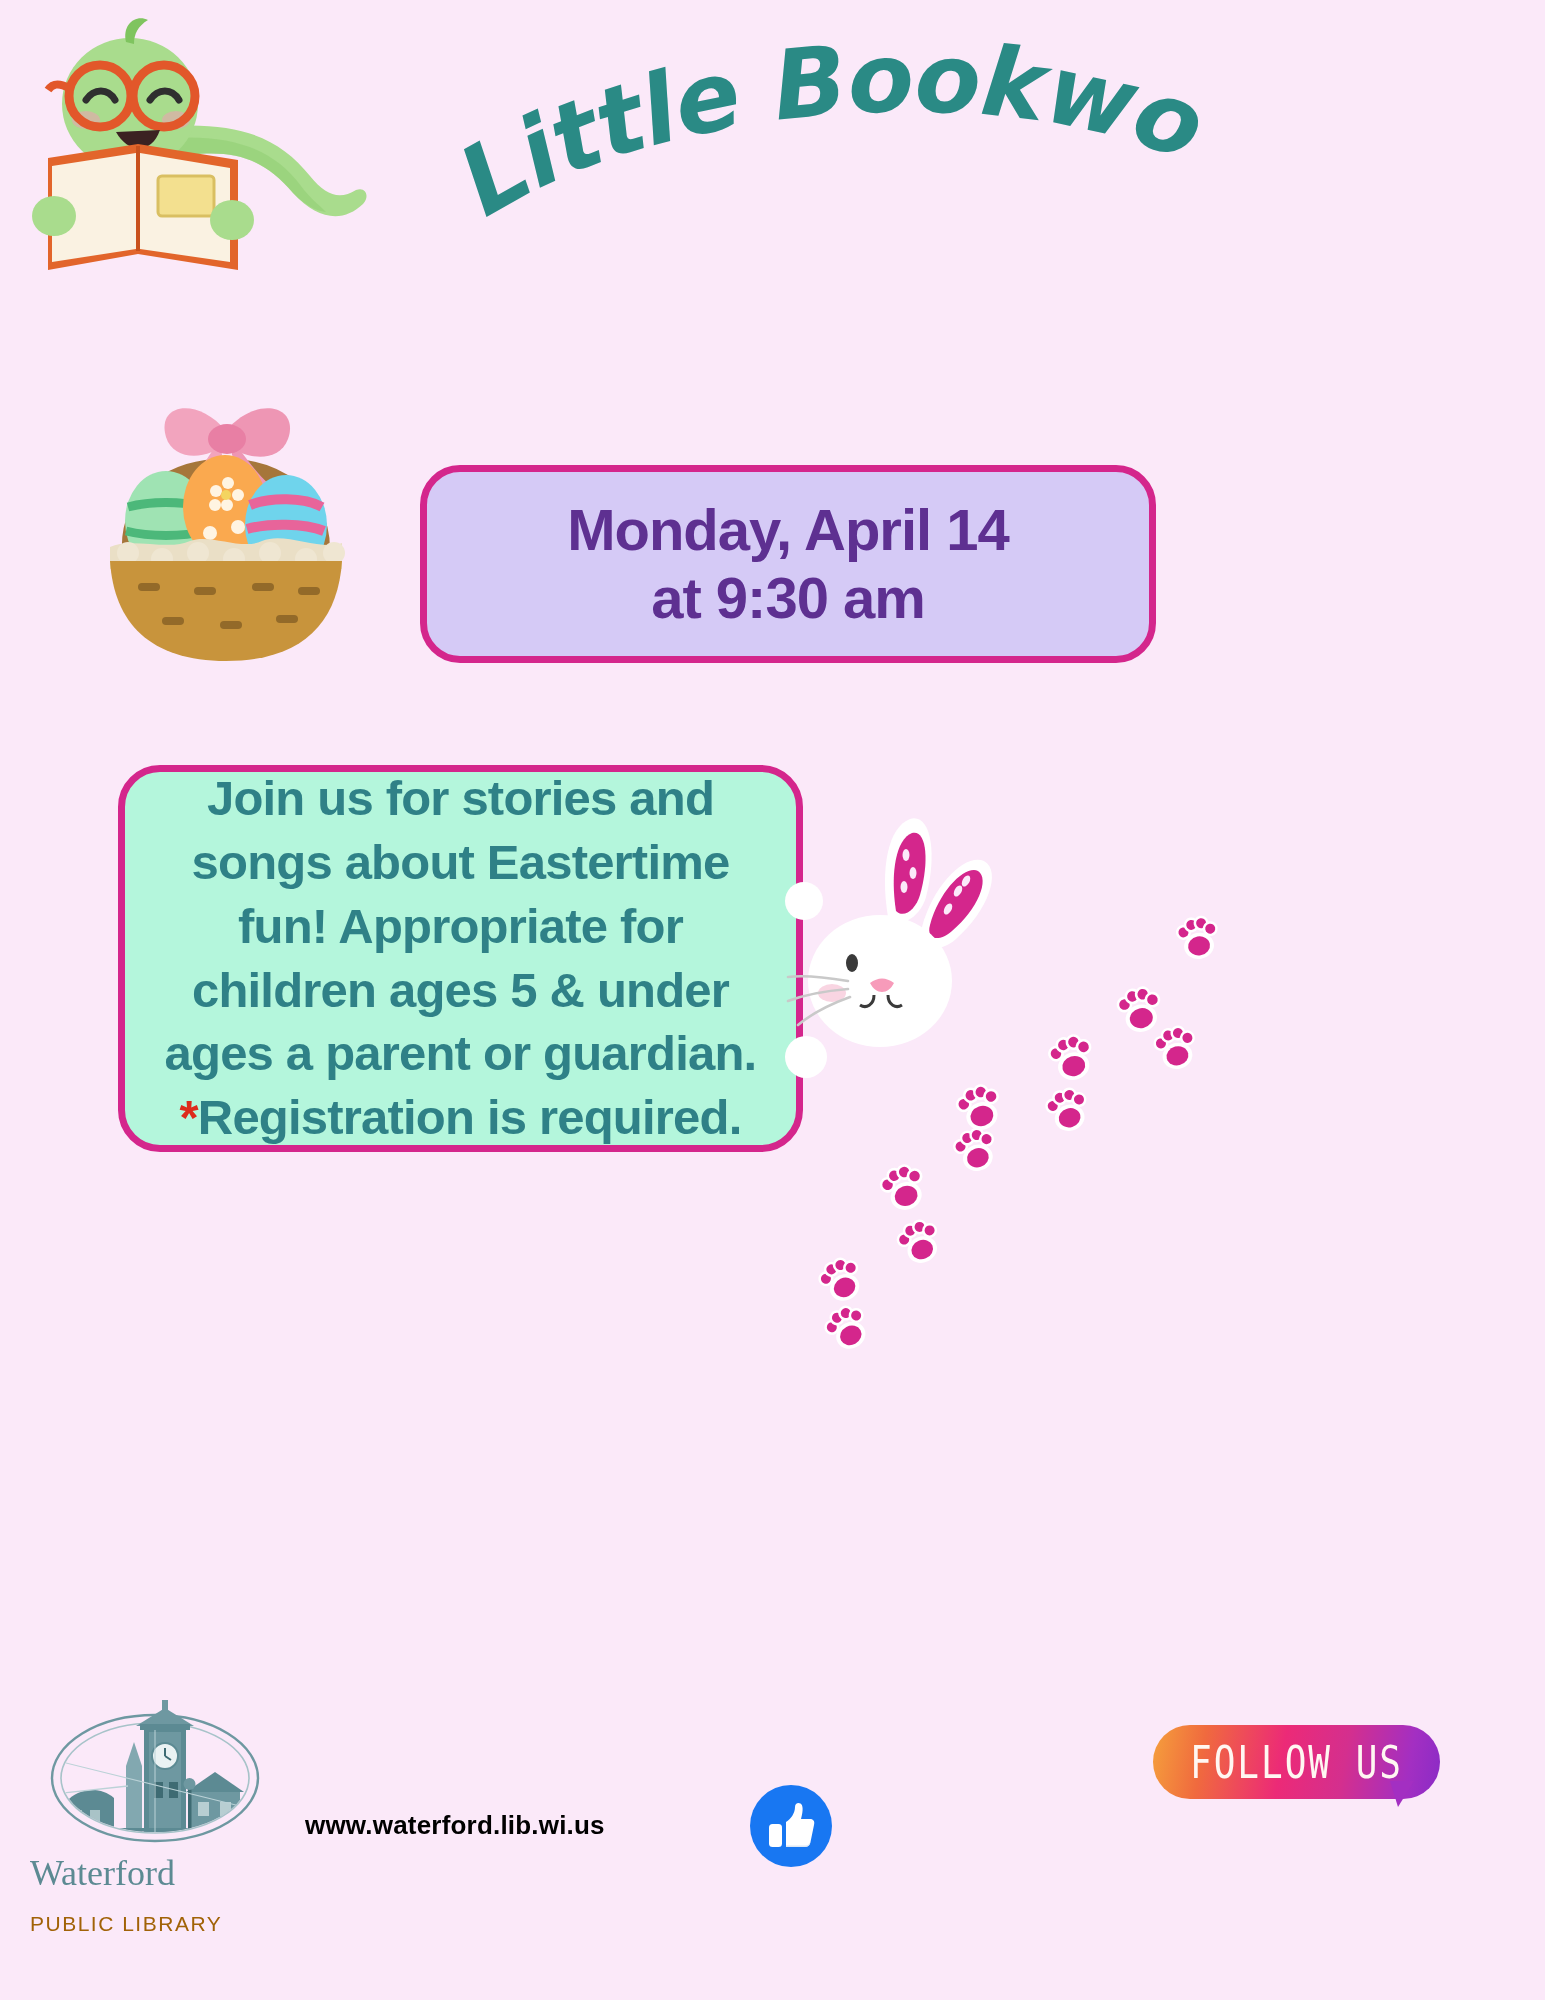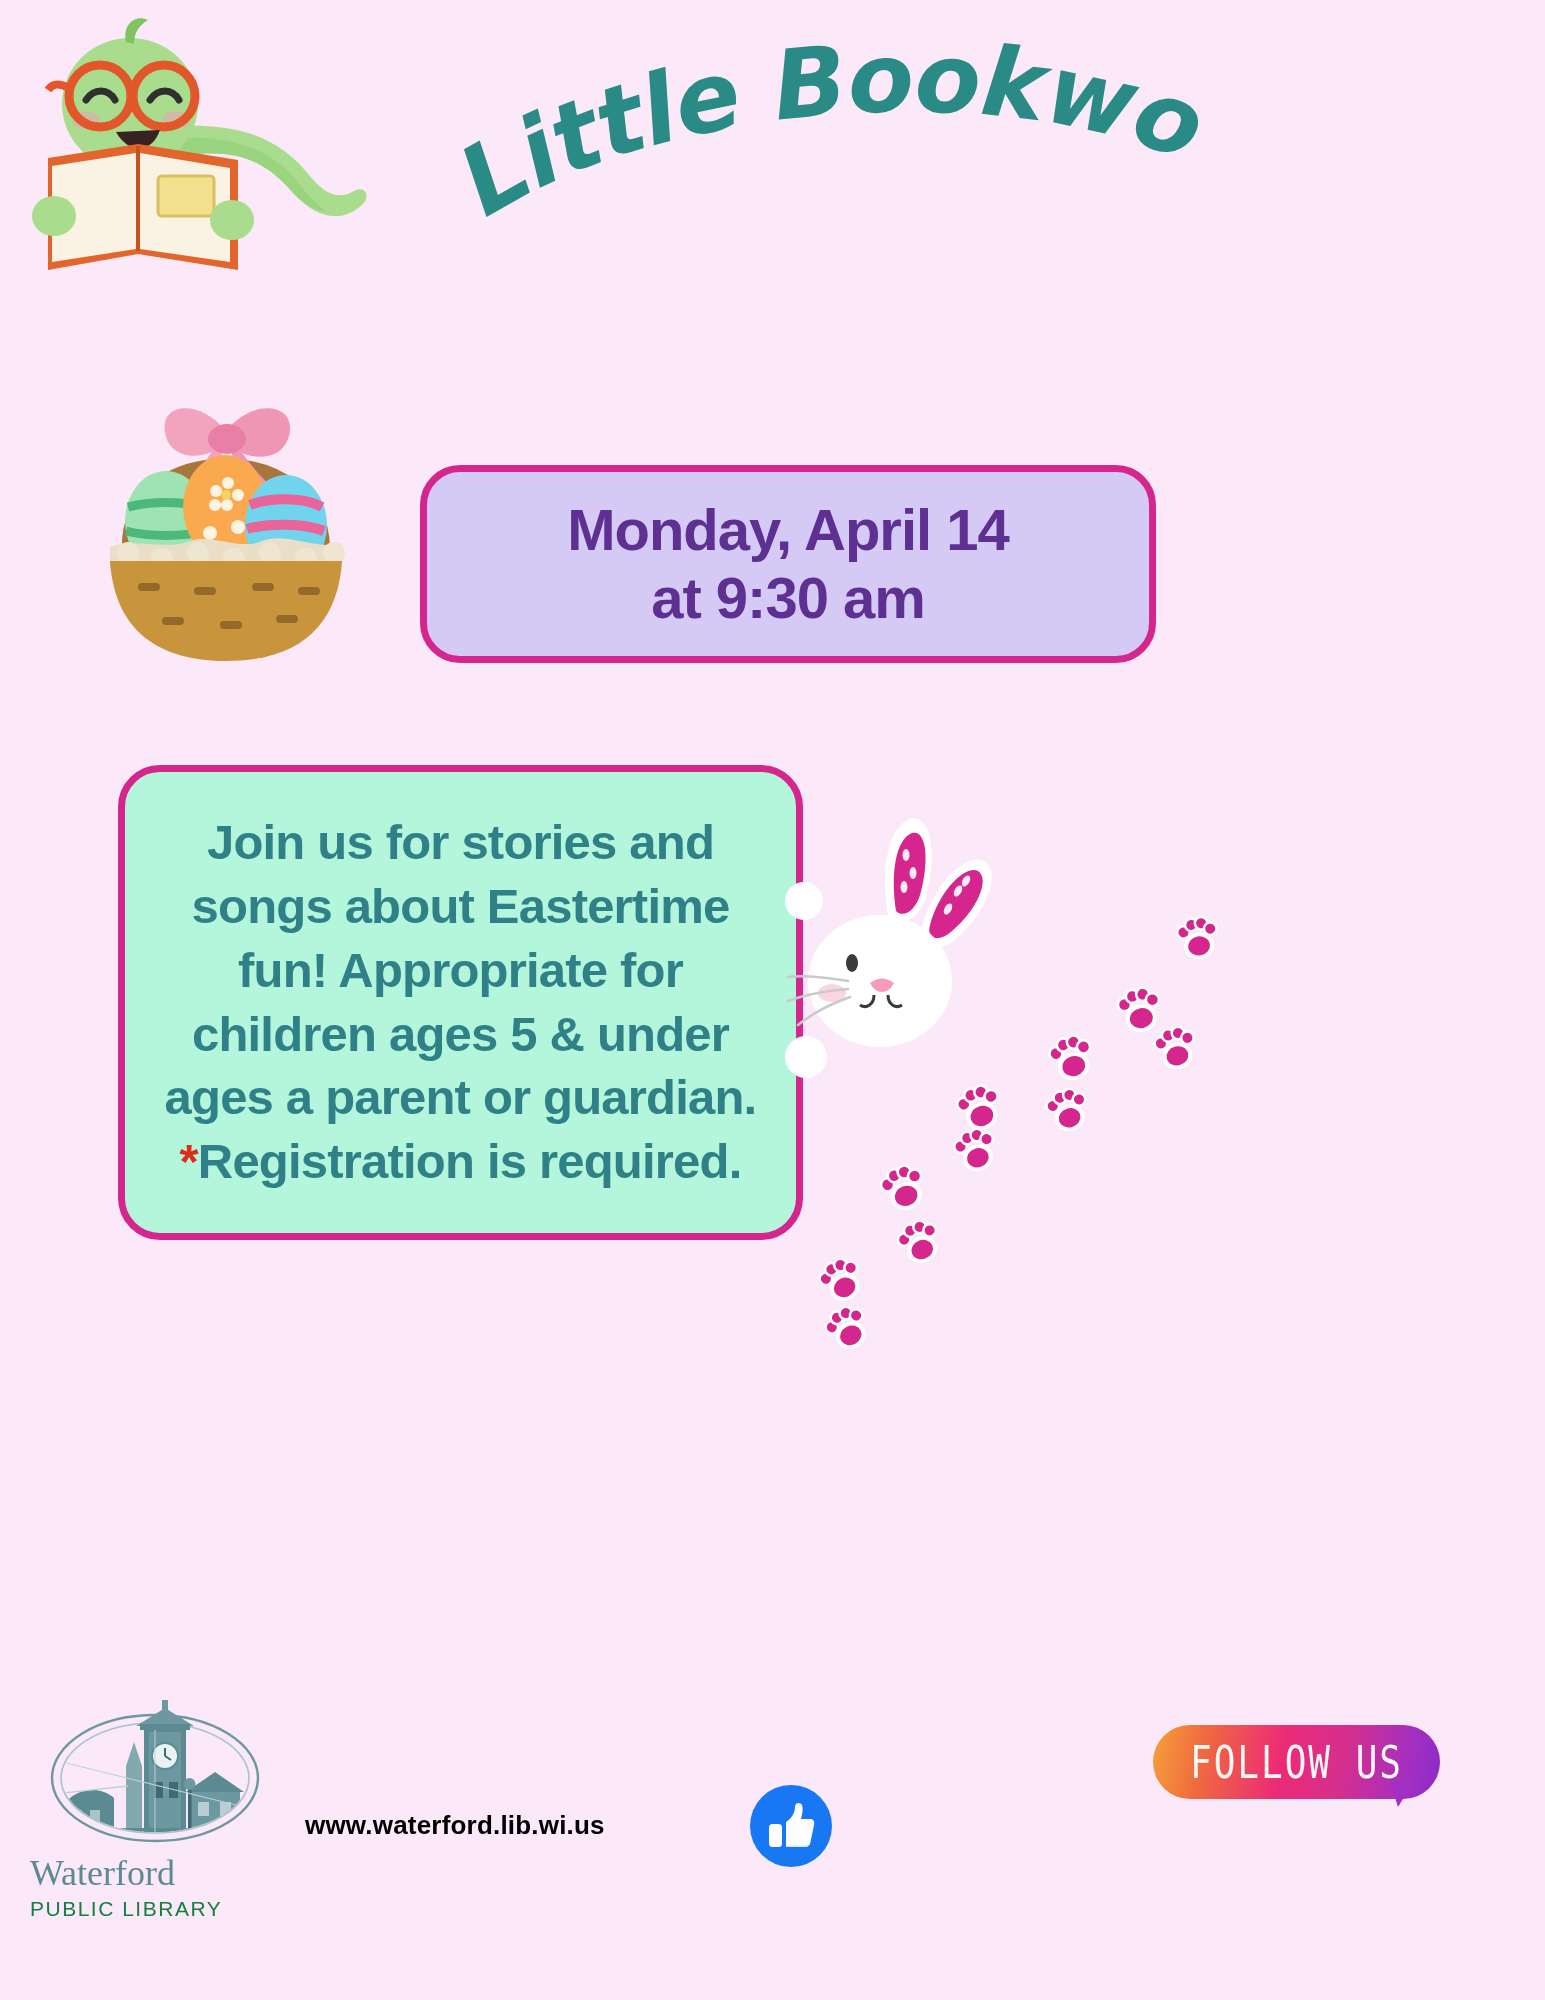--- a/index.html
+++ b/index.html
@@ -57,21 +57,21 @@
     color:#5E3091;
     font-weight:bold;
     font-size:58px;
     line-height:1.18;
     text-align:center;
     letter-spacing:-1px;
   }
 
   
   .info-box{
-    position:absolute;left:118px;top:765px;width:685px;height:475px;
+    position:absolute;left:118px;top:765px;width:685px;height:387px;
     background:#B4F6DC;
     border:7px solid #D4268C;
     border-radius:42px;
     box-sizing:border-box;
     display:flex;align-items:center;justify-content:center;
     padding:6px 12px;
   }
   .info-text{
     color:#2F8187;
     font-weight:bold;
@@ -90,21 +90,21 @@
 
   
   .logo-wrap{position:absolute;left:30px;top:1690px;width:250px;height:270px;text-align:left;}
   .logo-mark{width:215px;height:160px;display:block;margin:0 auto;}
   .logo-name{
     font-family:"Liberation Serif",serif;
     color:#5C8A93;font-size:36px;margin-top:2px;letter-spacing:0px;
   }
   .logo-sub{
     font-family:"Liberation Sans",sans-serif;
-    color:#15803d;font-size:21px;letter-spacing:1.5px;margin-top:3px;
+    color:#a16207;font-size:21px;letter-spacing:1.5px;margin-top:18px;
   }
 
   .url-text{
     position:absolute;left:305px;top:1810px;
     color:#000000;
     font-weight:bold;font-size:26px;letter-spacing:0.2px;
   }
 
   .fb-btn{
     position:absolute;left:750px;top:1785px;width:82px;height:82px;

